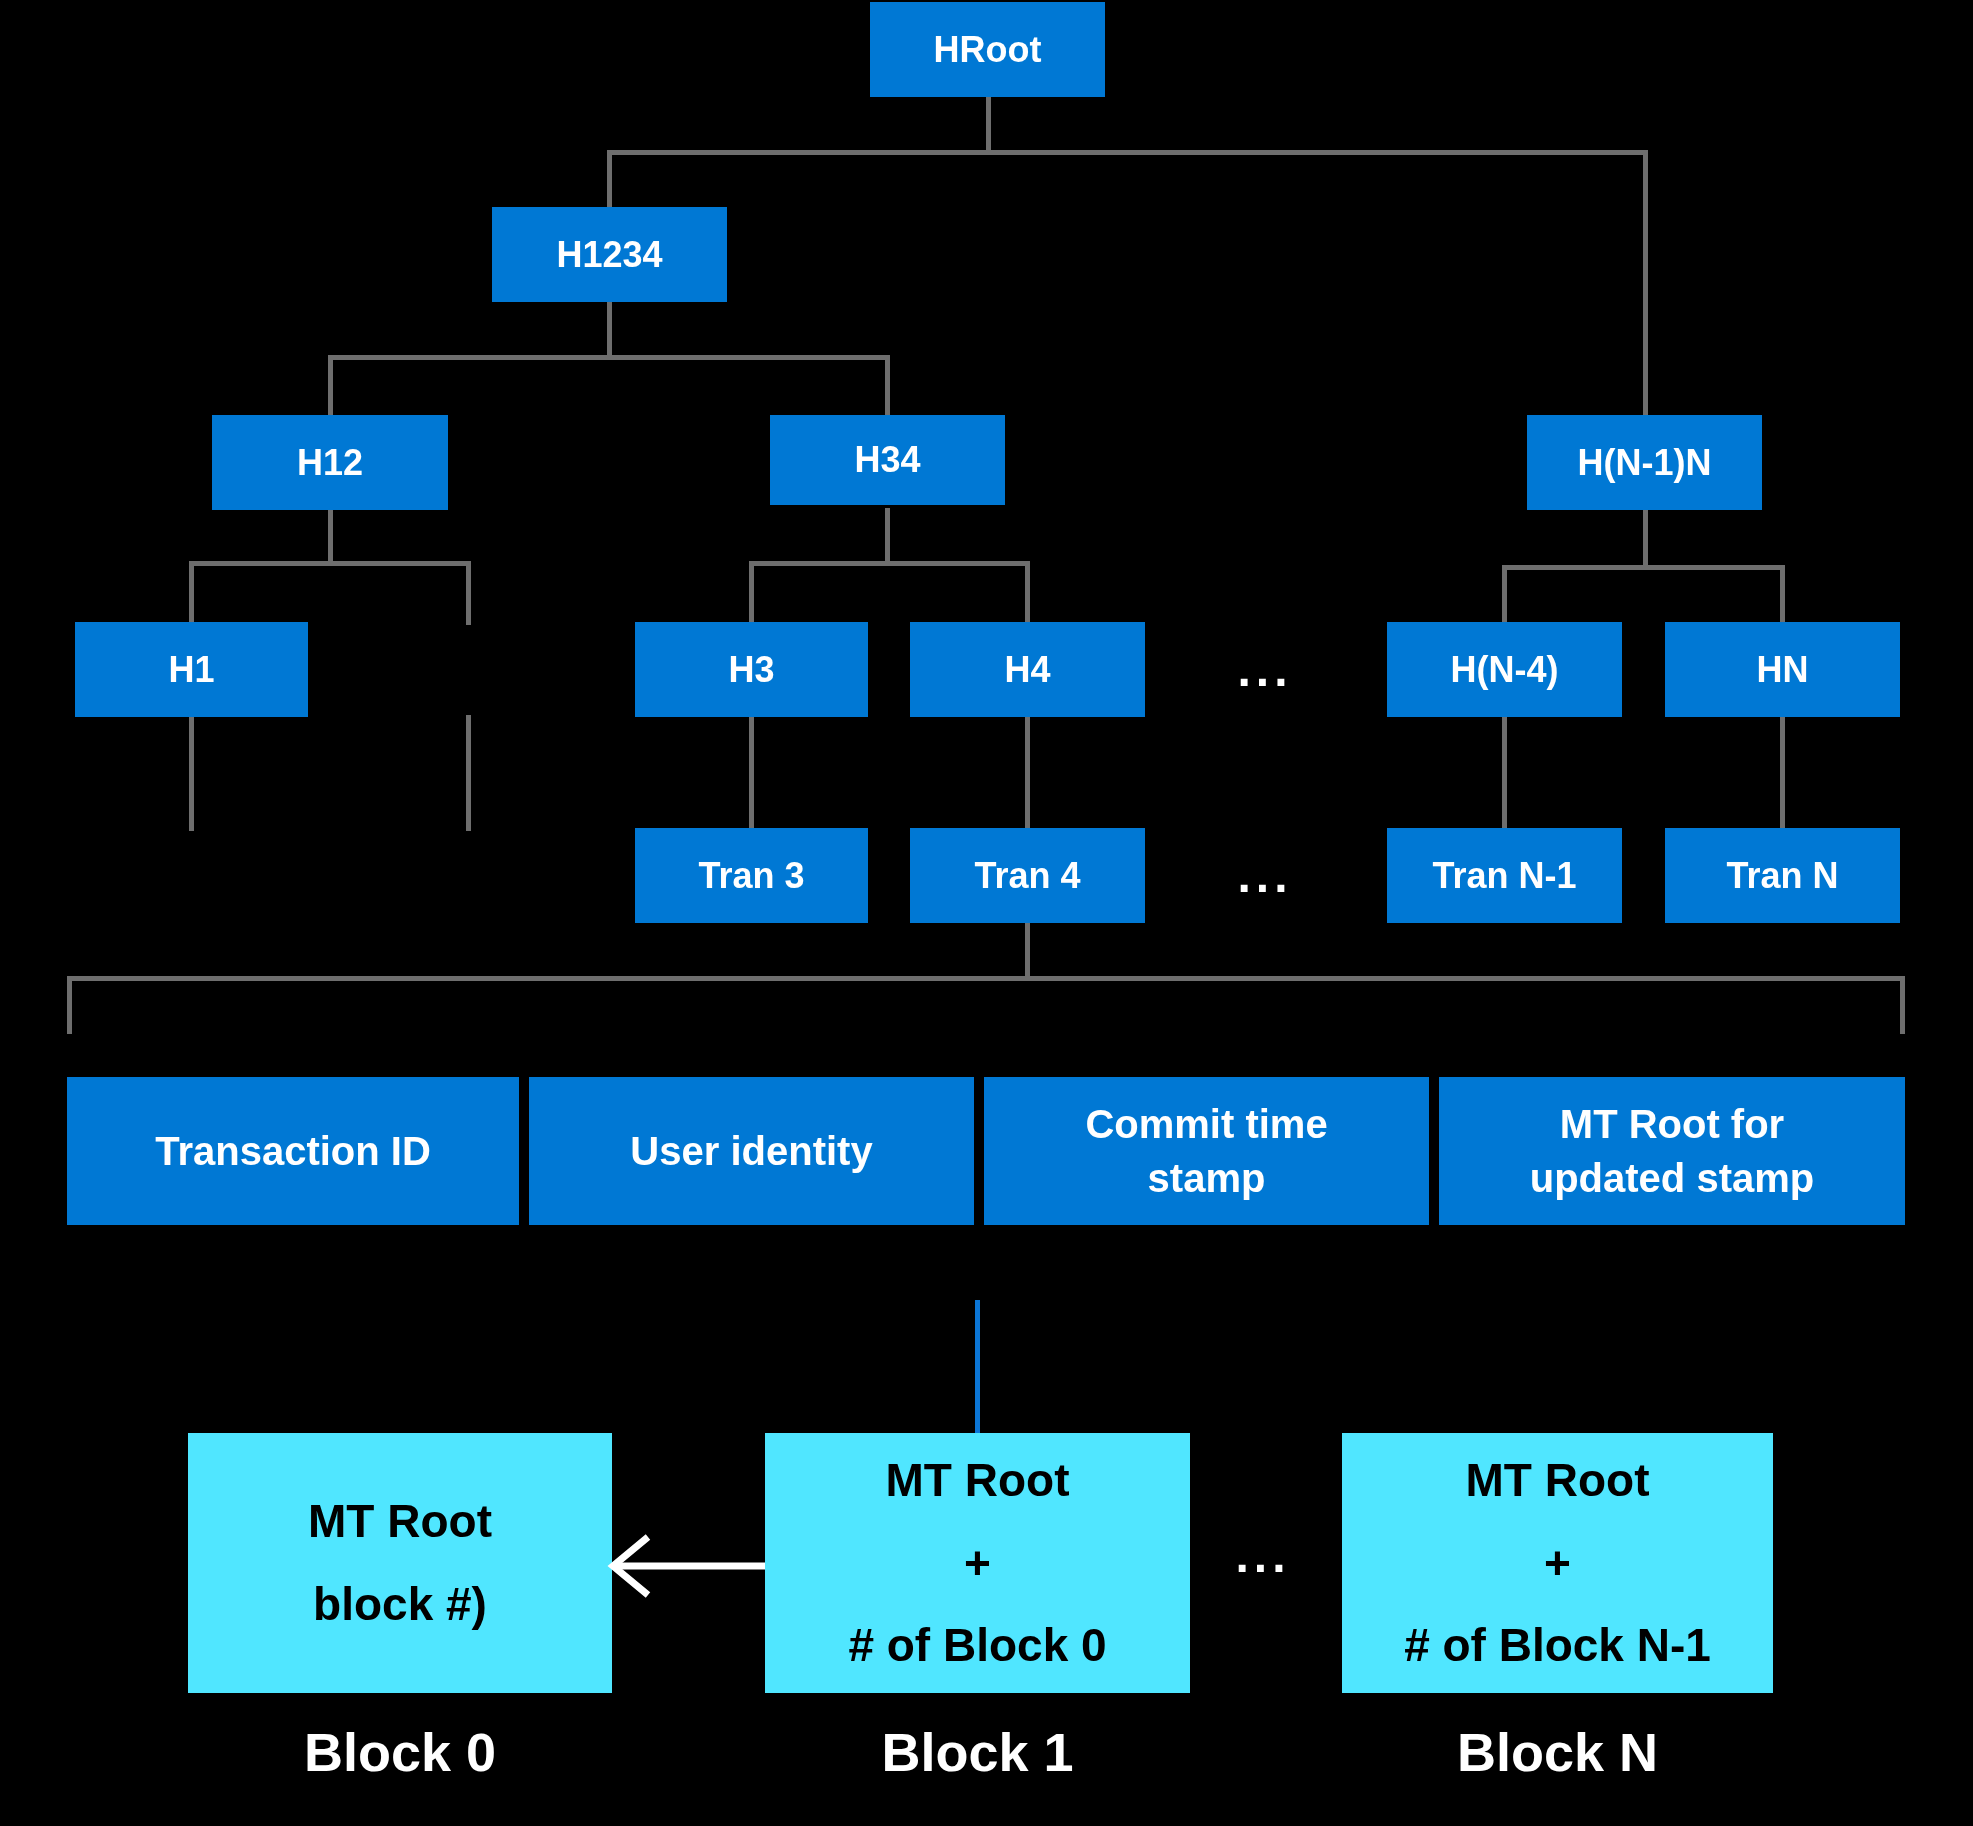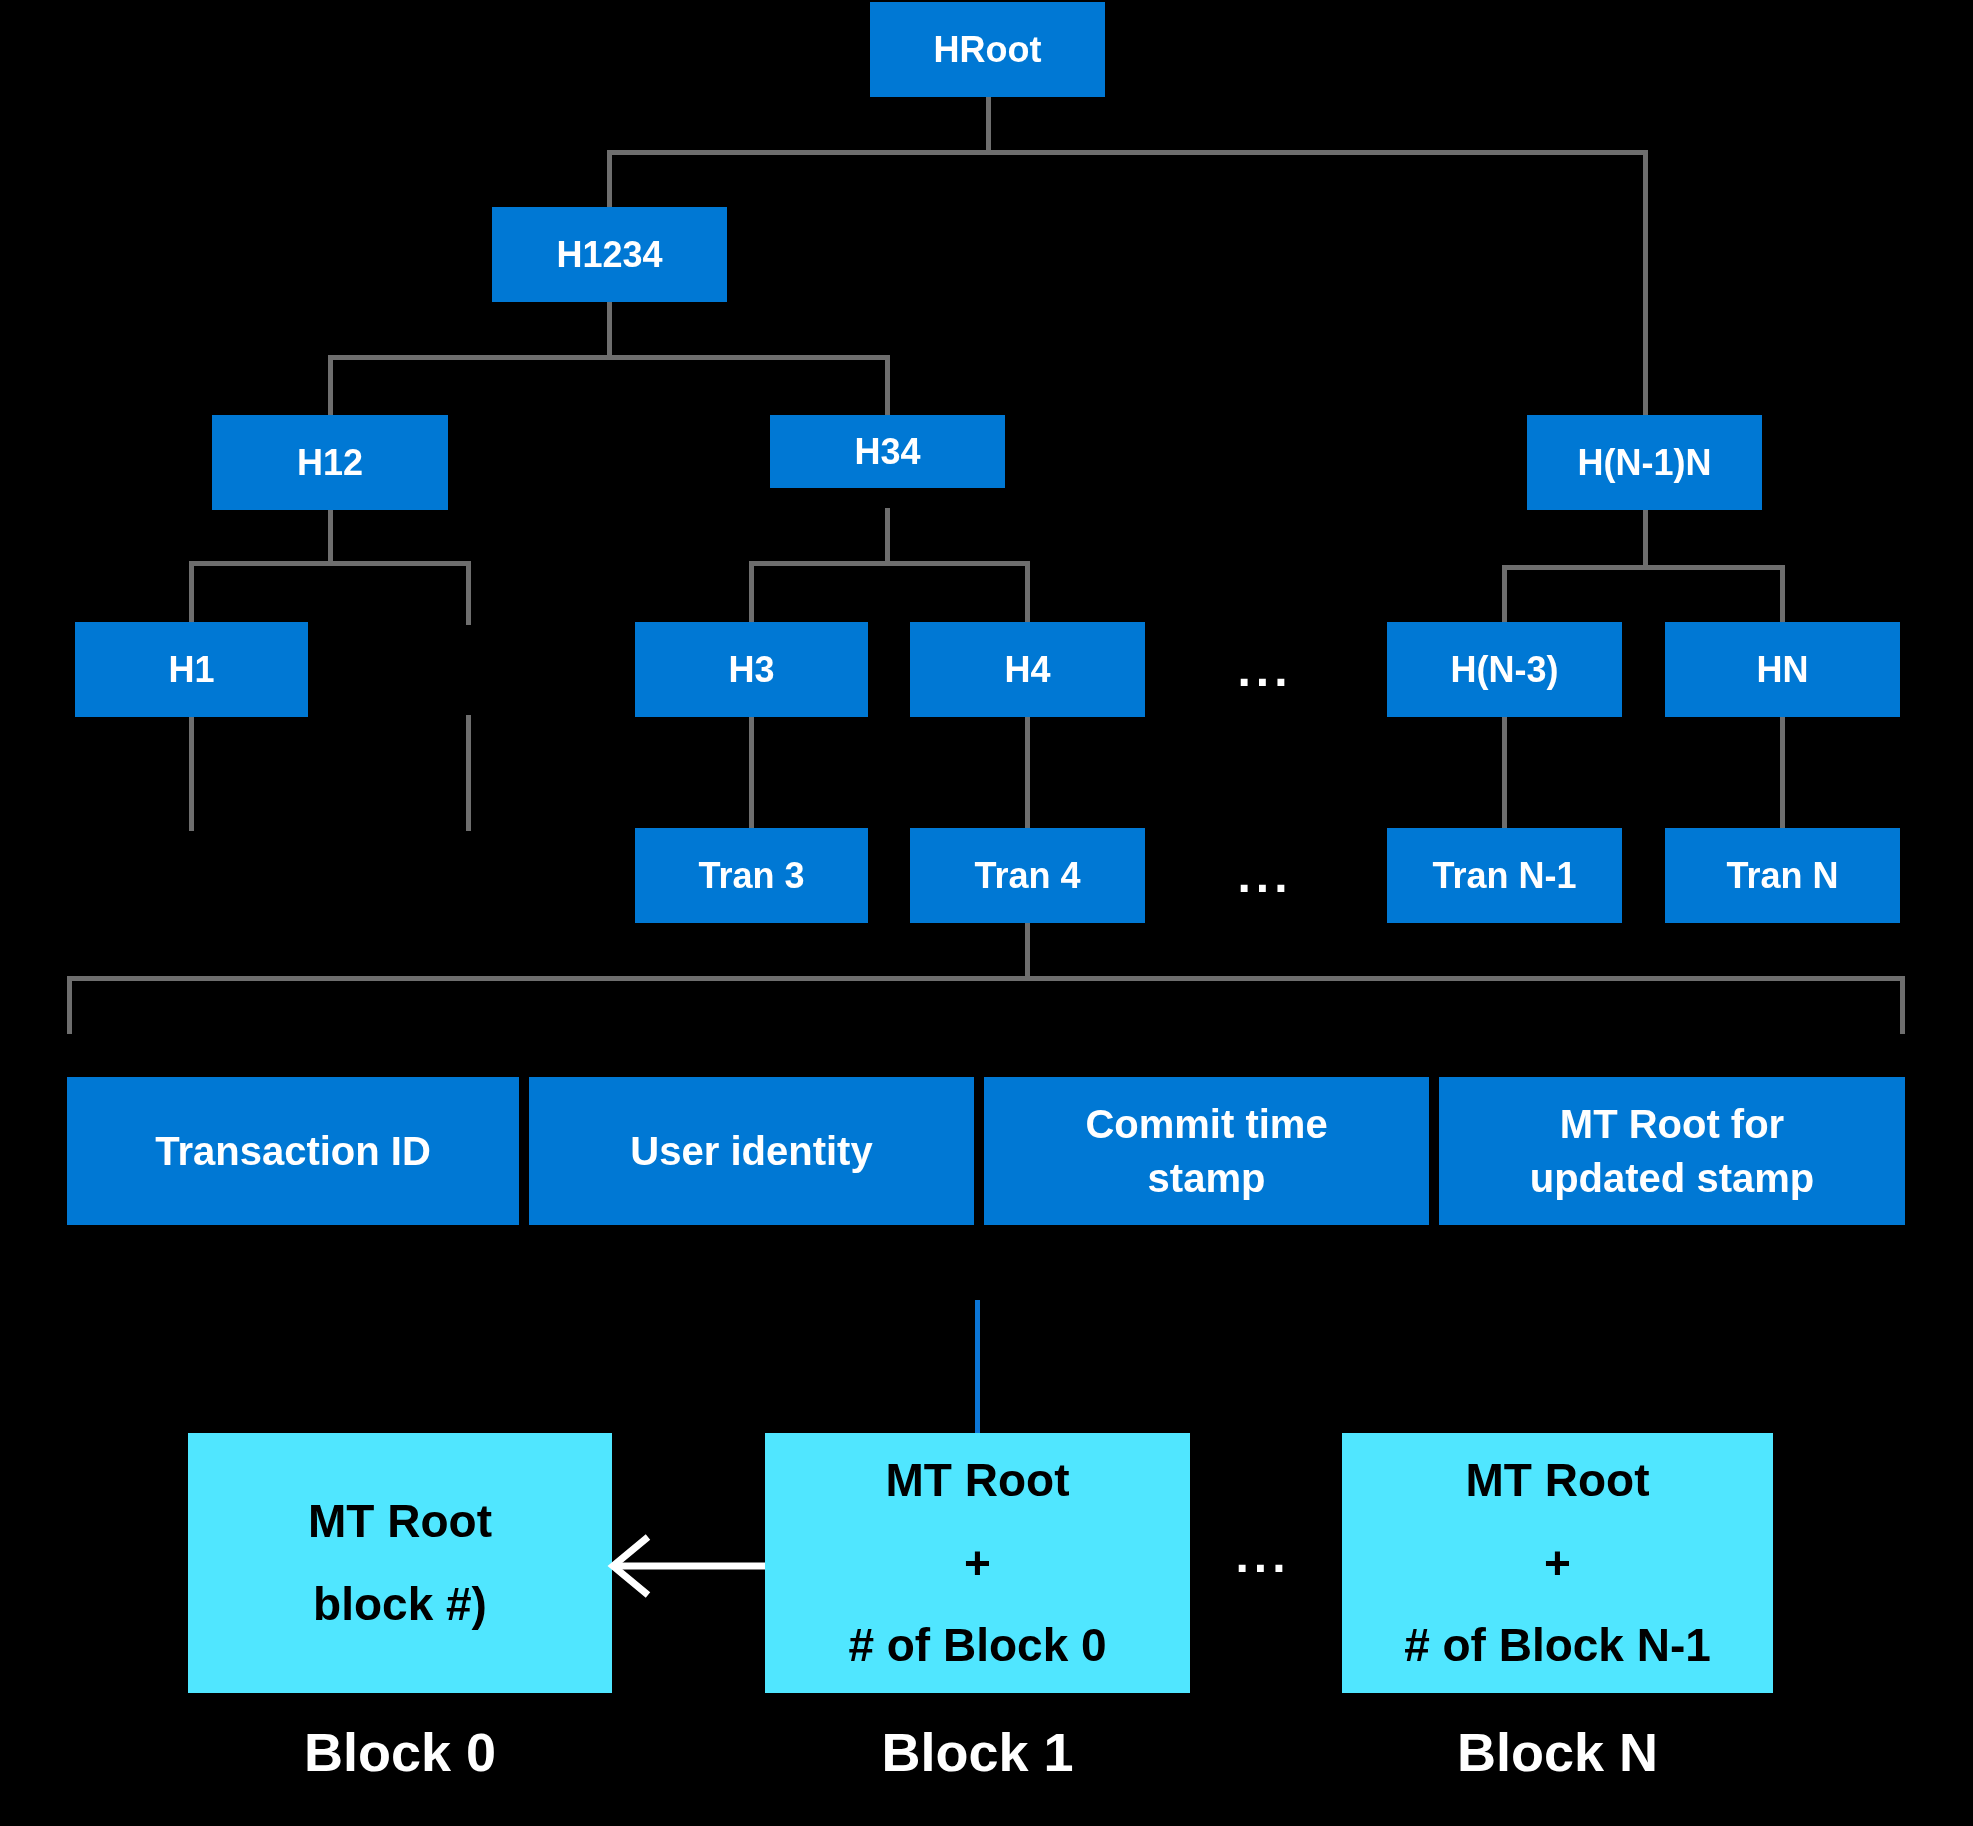--- a/index.html
+++ b/index.html
@@ -63,28 +63,28 @@
   <div class="gline" style="left:67px;top:976px;width:1838px;height:5px"></div>
   <div class="gline" style="left:67px;top:976px;width:5px;height:58px"></div>
   <div class="gline" style="left:1900px;top:976px;width:5px;height:58px"></div>
 
   <div class="bline" style="left:975px;top:1300px;width:5px;height:136px"></div>
 
   <div class="node" style="left:870px;top:2px;width:235px;height:95px">HRoot</div>
   <div class="node" style="left:492px;top:207px;width:235px;height:95px">H1234</div>
 
   <div class="node" style="left:212px;top:415px;width:236px;height:95px">H12</div>
-  <div class="node" style="left:770px;top:415px;width:235px;height:73px">H34</div>
+  <div class="node" style="left:770px;top:415px;width:235px;height:90px">H34</div>
   <div class="node" style="left:1527px;top:415px;width:235px;height:95px">H(N-1)N</div>
 
   <div class="node" style="left:75px;top:622px;width:233px;height:95px">H1</div>
   <div class="node" style="left:635px;top:622px;width:233px;height:95px">H3</div>
   <div class="node" style="left:910px;top:622px;width:235px;height:95px">H4</div>
   <div class="dots" style="left:1200px;top:622px;width:130px;height:95px">...</div>
-  <div class="node" style="left:1387px;top:622px;width:235px;height:95px">H(N-3)</div>
+  <div class="node" style="left:1387px;top:622px;width:235px;height:95px">H(N-4)</div>
   <div class="node" style="left:1665px;top:622px;width:235px;height:95px">HN</div>
 
   <div class="node" style="left:635px;top:828px;width:233px;height:95px">Tran 3</div>
   <div class="node" style="left:910px;top:828px;width:235px;height:95px">Tran 4</div>
   <div class="dots" style="left:1200px;top:828px;width:130px;height:95px">...</div>
   <div class="node" style="left:1387px;top:828px;width:235px;height:95px">Tran N-1</div>
   <div class="node" style="left:1665px;top:828px;width:235px;height:95px">Tran N</div>
 
   <div class="field" style="left:67px;width:452px">
     <span>Transaction ID</span>

